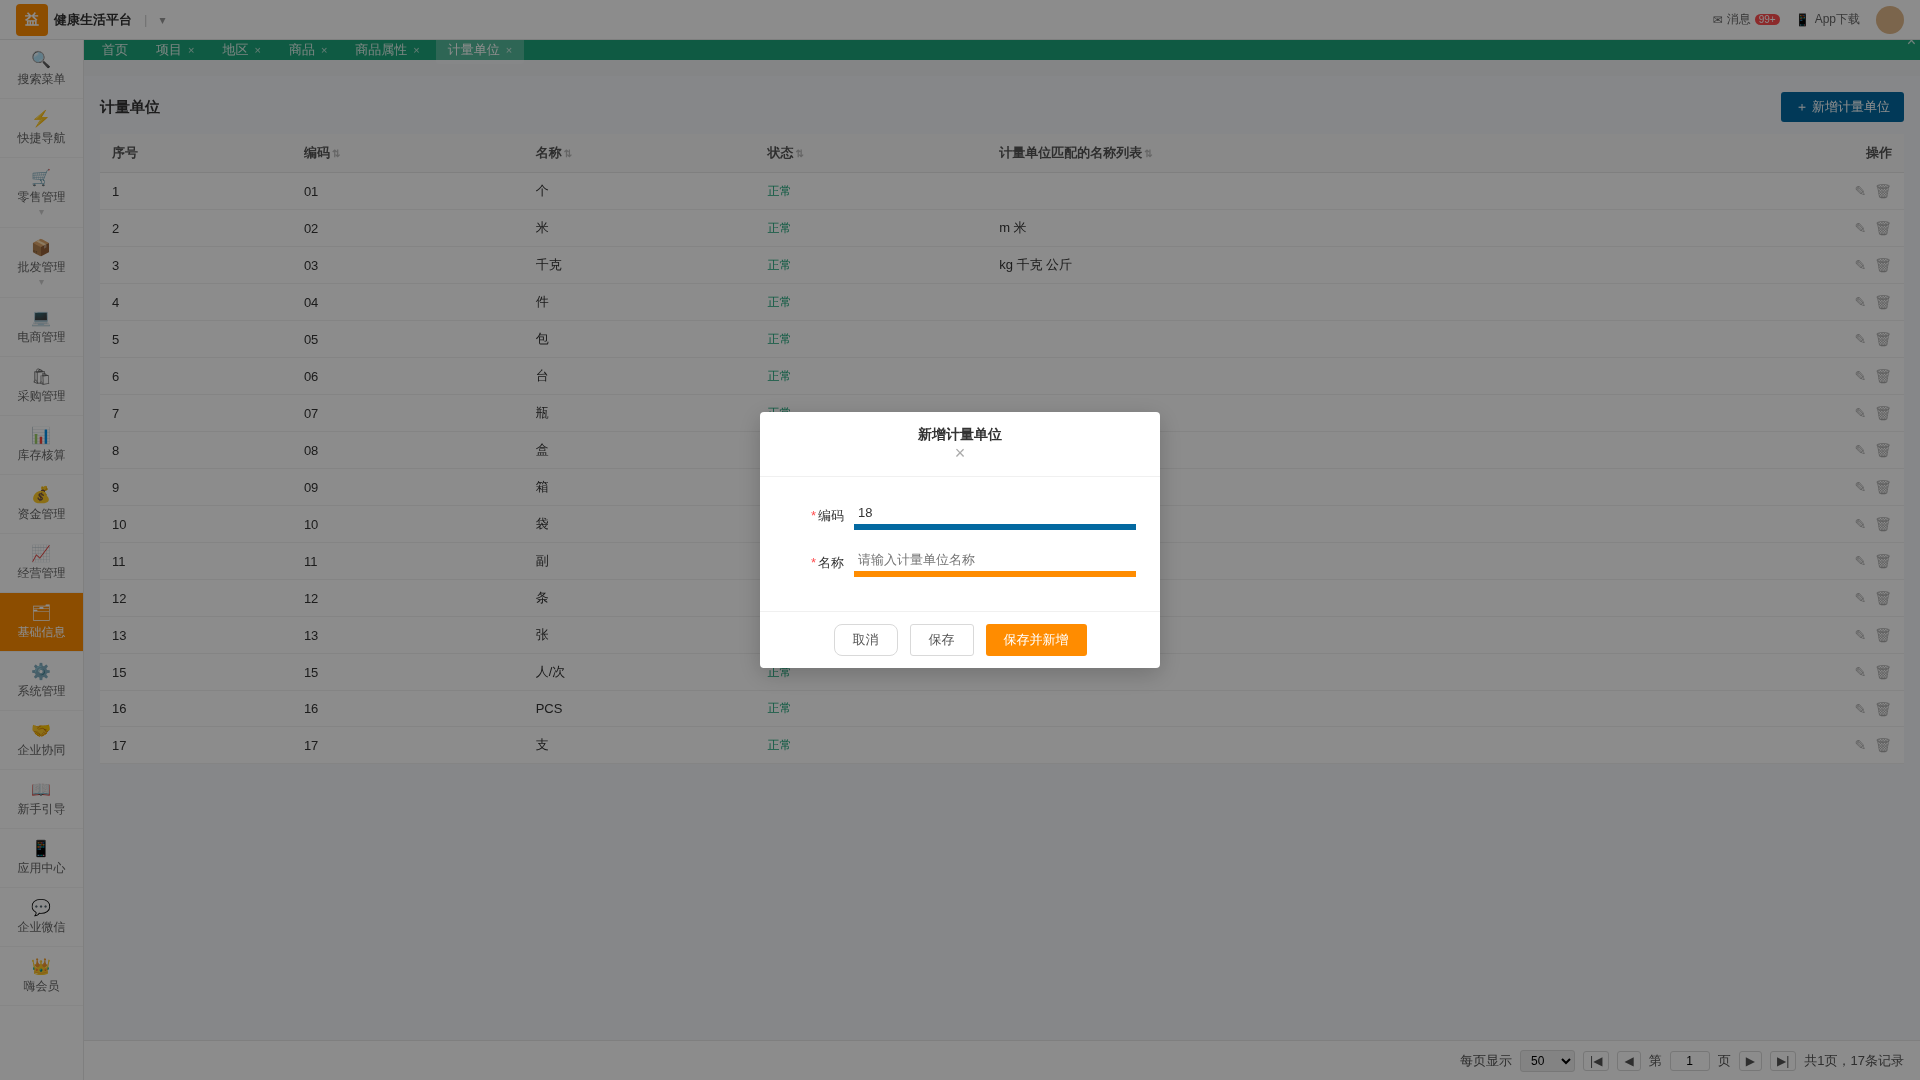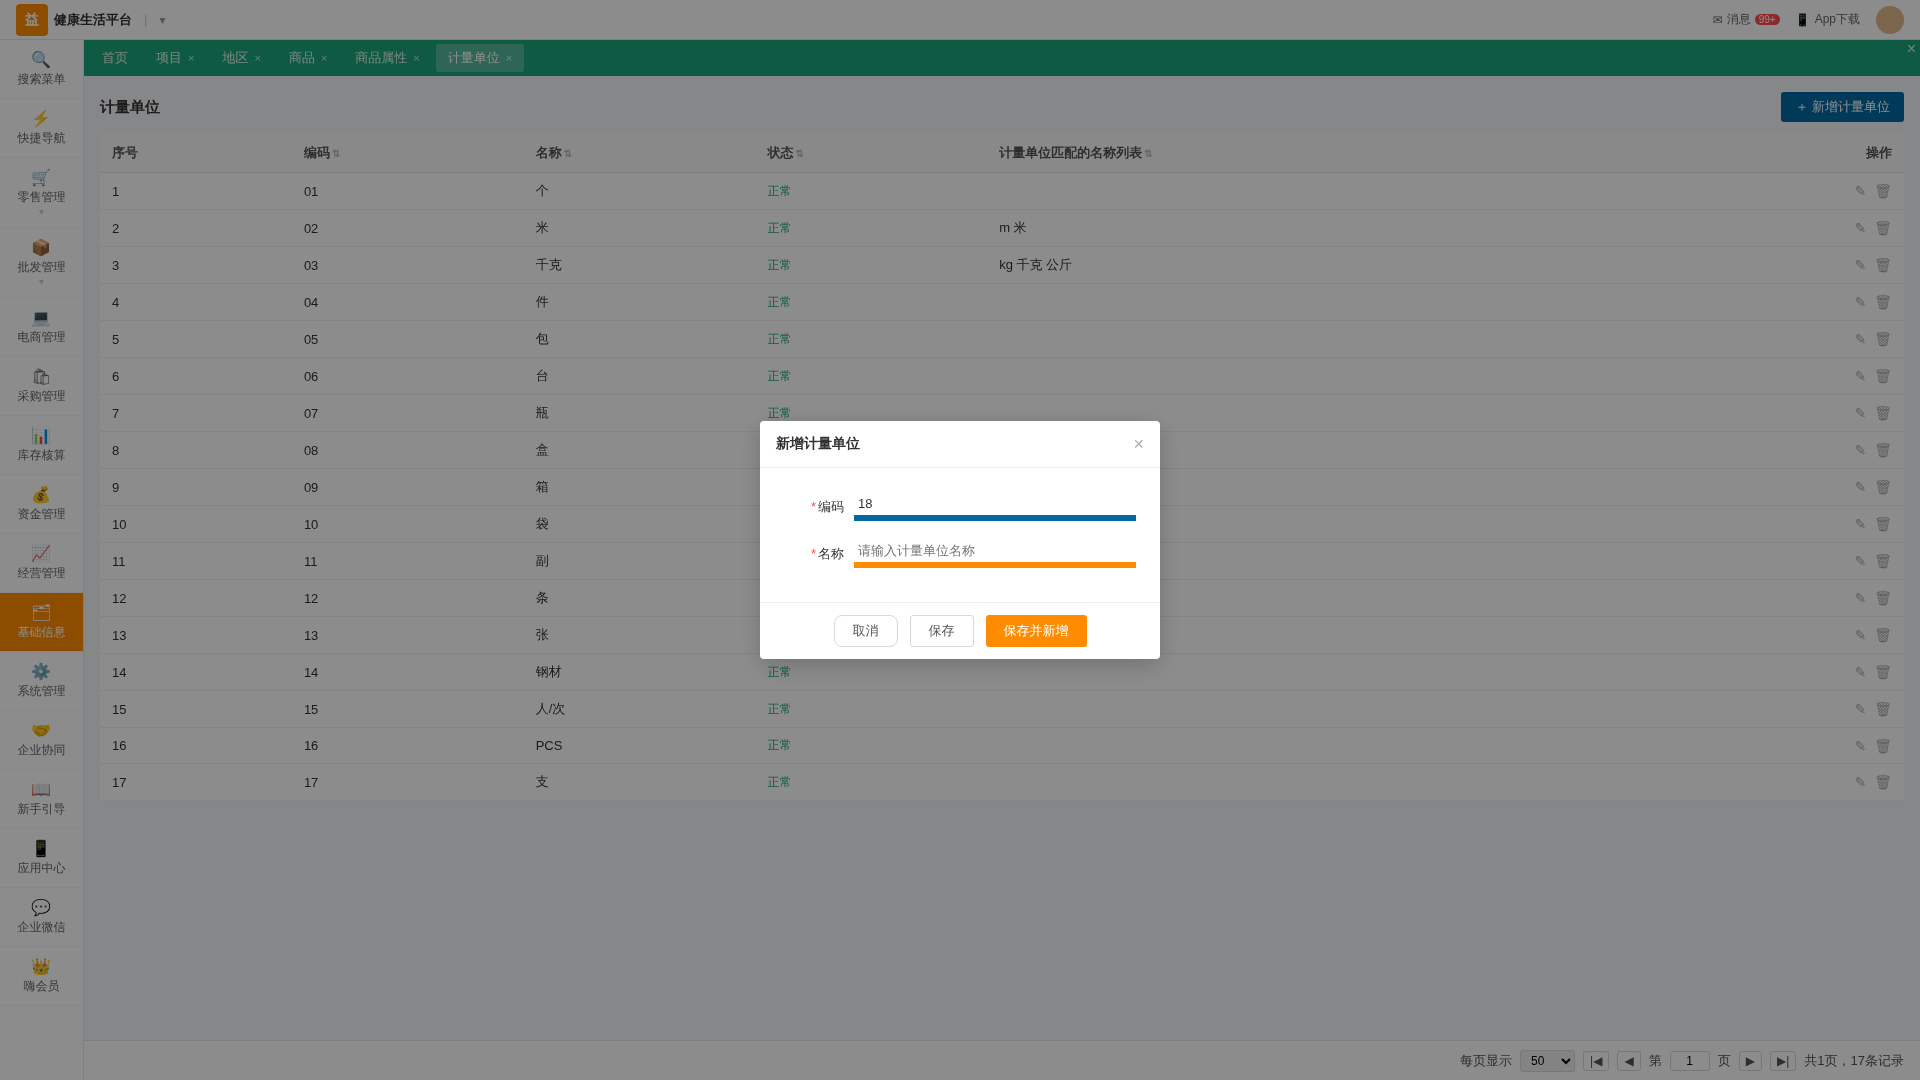--- a/index.html
+++ b/index.html
@@ -39,21 +39,21 @@
       font-size: 12px;
       color: #666;
       cursor: pointer;
       border-bottom: 1px solid #f5f5f5;
     }
     .sidebar-item.active { background: #ff8c00; color: #fff; }
     .sidebar-item .s-icon { font-size: 16px; margin-bottom: 2px; }
 
     
     .tab-bar {
-      position: fixed; top: 40px; left: 84px; right: 0; height: 36px;
+      position: fixed; top: 40px; left: 84px; right: 0; height: 20px;
       background: #1da57a;
       display: flex; align-items: center;
       z-index: 50;
       padding: 0 4px;
     }
     .tab-item {
       height: 28px; padding: 0 12px;
       display: flex; align-items: center; gap: 6px;
       color: rgba(255,255,255,0.85);
       cursor: pointer;
@@ -127,21 +127,21 @@
     
     .modal {
       background: #fff;
       border-radius: 4px;
       width: 400px;
       box-shadow: 0 6px 24px rgba(0,0,0,0.2);
     }
     .modal-header {
       padding: 14px 16px;
       border-bottom: 1px solid #f0f0f0;
-      display: flex; align-items: center; justify-content: space-between;
+      display: flex; align-items: center; justify-content: space-between; flex-direction: column;
     }
     .modal-title { font-size: 14px; font-weight: bold; color: #333; }
     .modal-close { color: #aaa; cursor: pointer; font-size: 18px; line-height: 1; }
     .modal-body { padding: 24px 24px 16px; }
     .form-row { display: flex; align-items: center; margin-bottom: 18px; }
     .form-label { width: 60px; text-align: right; font-size: 13px; color: #333; margin-right: 10px; }
     .form-label .req { color: #ff4d4f; margin-right: 2px; }
     .form-input {
       flex: 1; border: none; border-bottom: 6px solid #0369a1;
       padding: 4px 4px; font-size: 13px; outline: none; color: #333;
@@ -471,33 +471,20 @@
     <td><span class="status-normal">正常</span></td>
     <td></td>
     <td style="text-align:right;">
       <div class="action-icons" style="justify-content:flex-end;">
         <span class="action-icon" title="编辑">✎</span>
         <span class="action-icon" title="删除">🗑</span>
       </div>
     </td>
   </tr>
         <tr>
-    <td>14</td>
-    <td>14</td>
-    <td>钢材</td>
-    <td><span class="status-normal">正常</span></td>
-    <td></td>
-    <td style="text-align:right;">
-      <div class="action-icons" style="justify-content:flex-end;">
-        <span class="action-icon" title="编辑">✎</span>
-        <span class="action-icon" title="删除">🗑</span>
-      </div>
-    </td>
-  </tr>
-        <tr>
     <td>15</td>
     <td>15</td>
     <td>人/次</td>
     <td><span class="status-normal">正常</span></td>
     <td></td>
     <td style="text-align:right;">
       <div class="action-icons" style="justify-content:flex-end;">
         <span class="action-icon" title="编辑">✎</span>
         <span class="action-icon" title="删除">🗑</span>
       </div>

